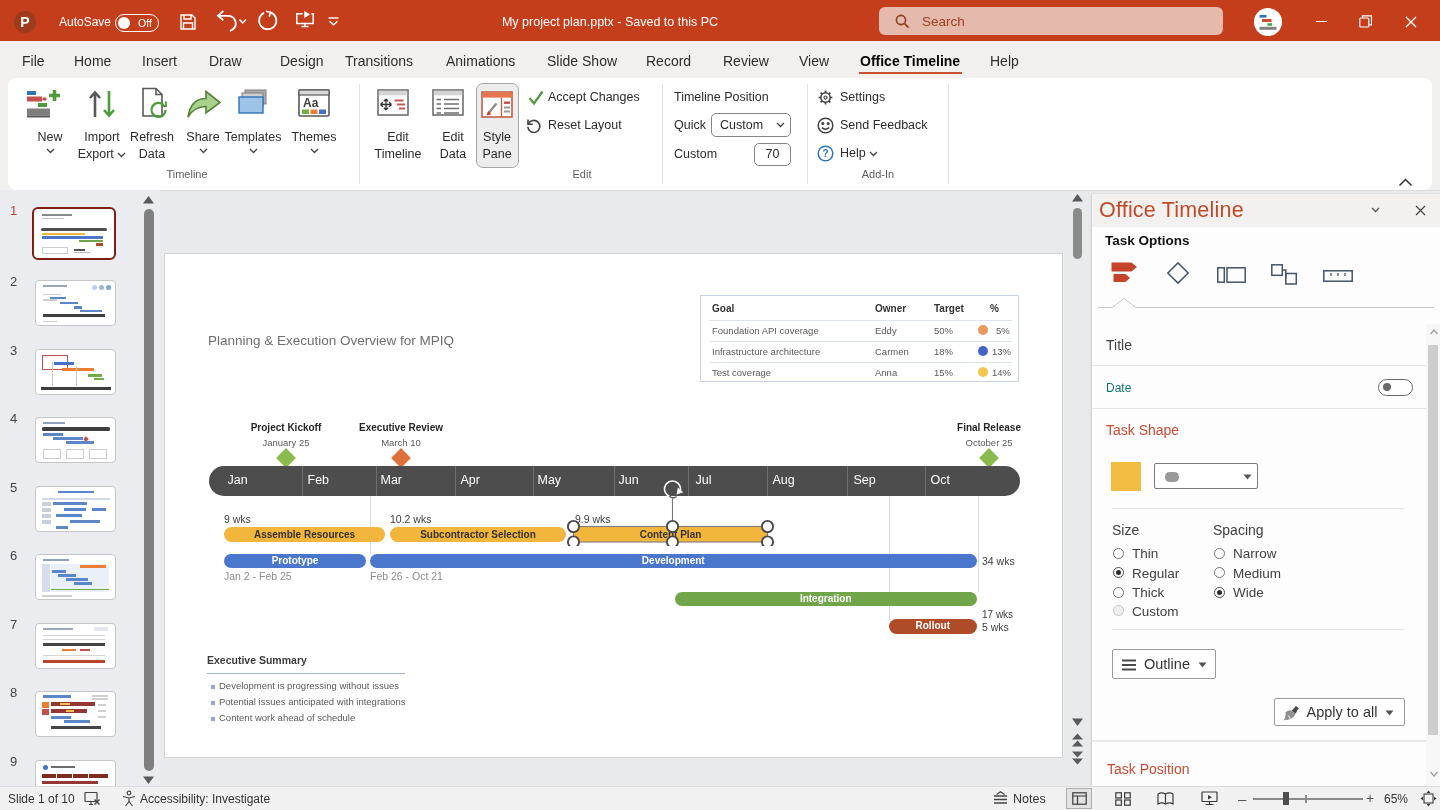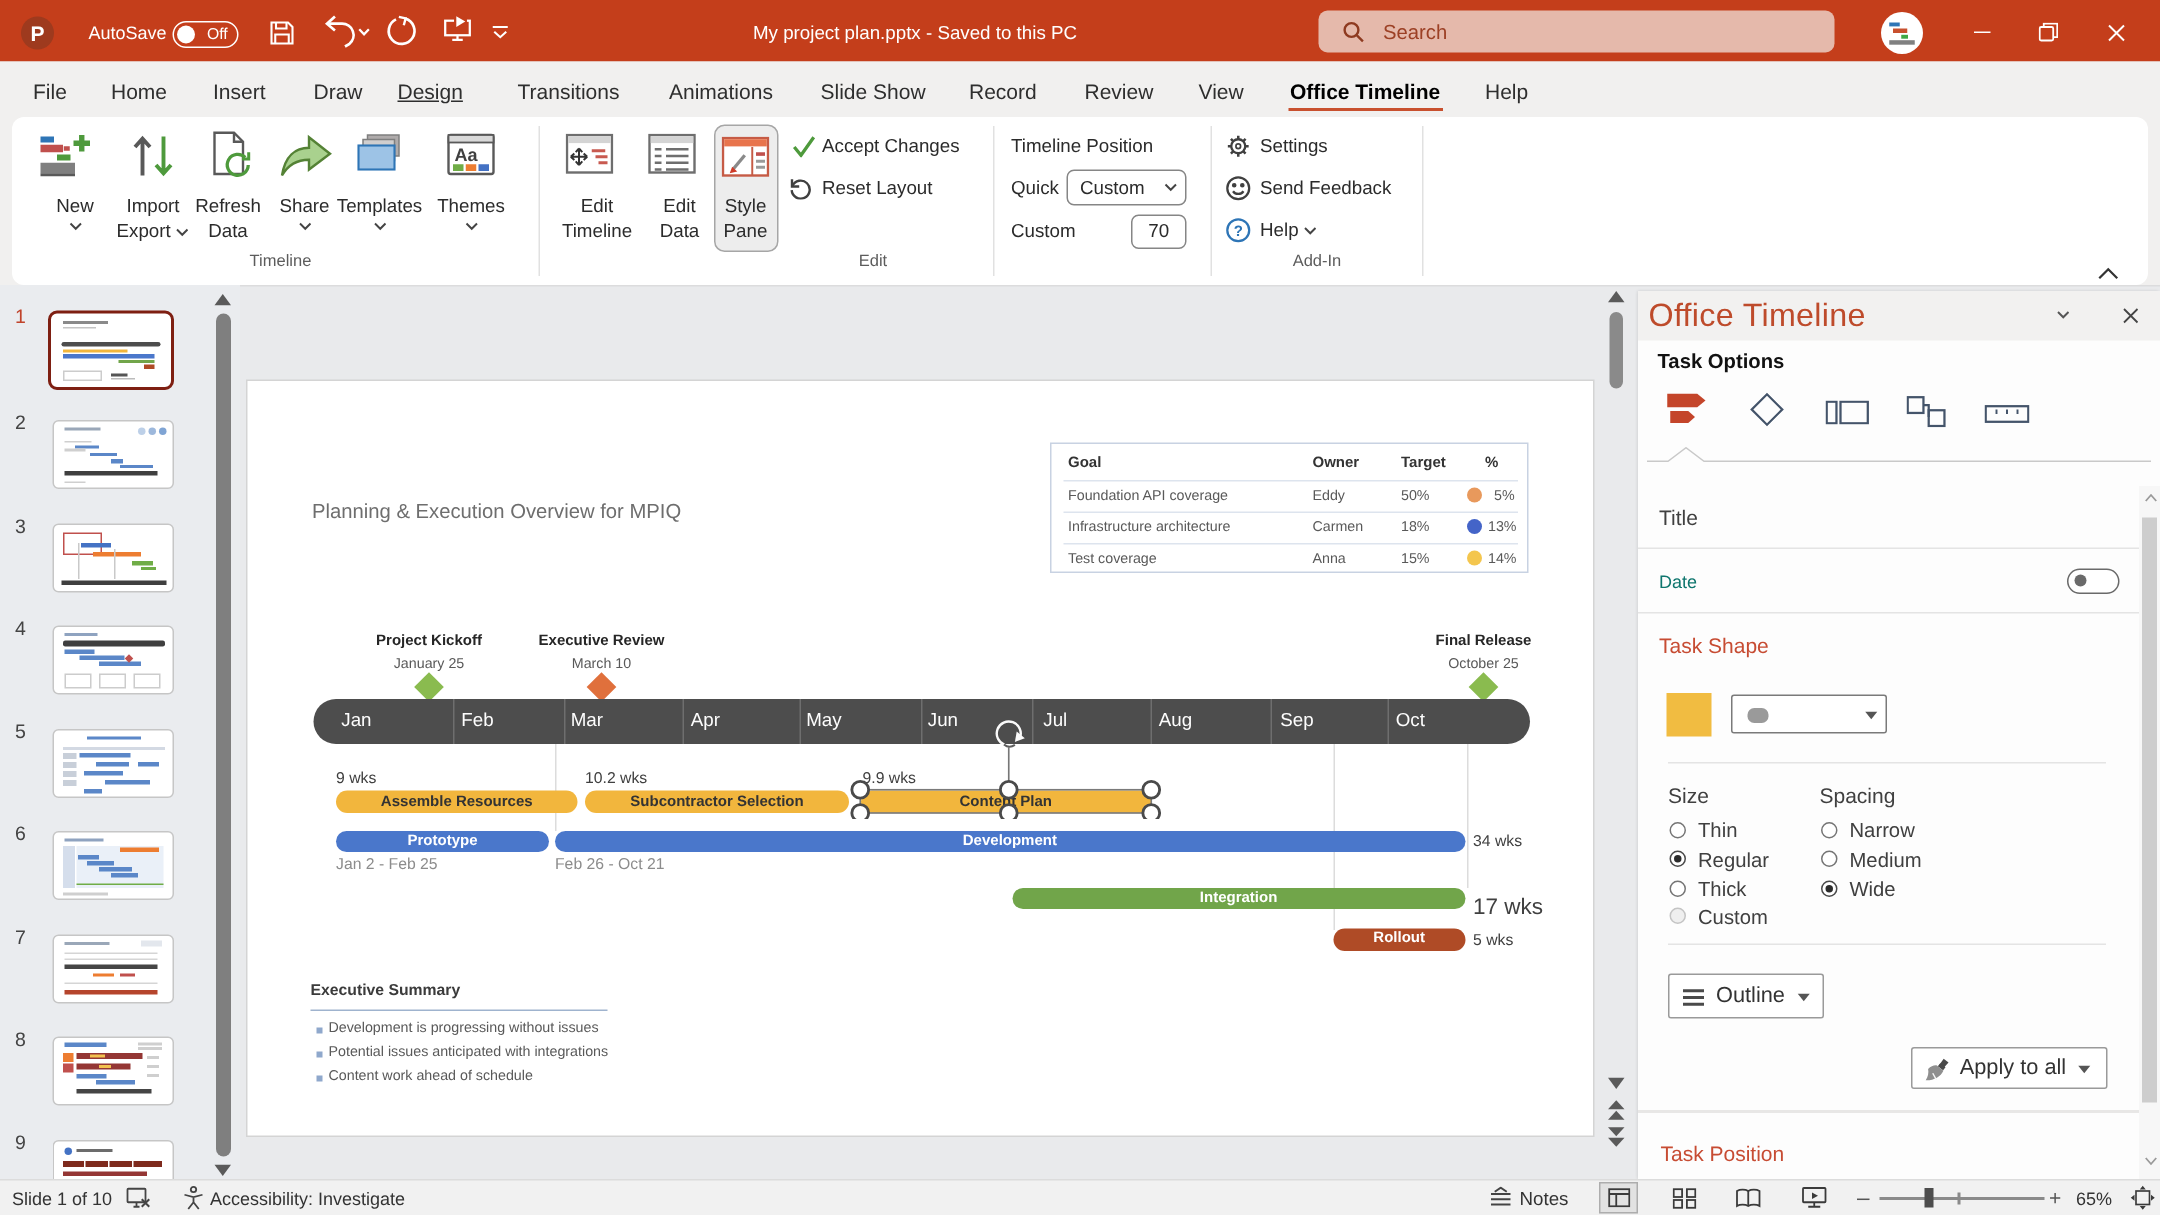--- a/index.html
+++ b/index.html
@@ -96,21 +96,21 @@
   <svg class="abs" style="left:1405px;top:16px" width="12" height="12" viewBox="0 0 12 12" stroke="#fff" stroke-width="1.3">
     <path d="M1 1 l10 10 M11 1 l-10 10"></path>
   </svg>
 </div>
 
 <div id="menubar" class="abs" style="left:0;top:41px;width:1440px;height:37px;background:#F1F0EF;">
   <div class="mi" style="left:22px;">File</div>
   <div class="mi" style="left:74px;">Home</div>
   <div class="mi" style="left:142px;">Insert</div>
   <div class="mi" style="left:209px;">Draw</div>
-  <div class="mi" style="left:265px;text-decoration:underline;">Design</div>
+  <div class="mi" style="left:280px;">Design</div>
   <div class="mi" style="left:345px;">Transitions</div>
   <div class="mi" style="left:446px;">Animations</div>
   <div class="mi" style="left:547px;">Slide Show</div>
   <div class="mi" style="left:646px;">Record</div>
   <div class="mi" style="left:723px;">Review</div>
   <div class="mi" style="left:799px;">View</div>
   <div class="mi" style="left:860px;font-weight:bold;color:#000;">Office Timeline</div>
   <div class="abs" style="left:859px;top:30.5px;width:103px;height:2px;background:#C8502E;"></div>
   <div class="mi" style="left:990px;">Help</div>
 </div>
@@ -474,21 +474,21 @@
   <div class="bar by" style="left:225px;top:273px;width:176px;">Subcontractor Selection</div>
   <div class="bar by sel" style="left:408.5px;top:273px;width:194px;">Content Plan</div>
 
   <div class="bar bb" style="left:59px;top:299.5px;width:142px;">Prototype</div>
   <div class="bar bb" style="left:205px;top:299.5px;width:606.5px;">Development</div>
   <div class="abs" style="left:817px;top:301px;font-size:10.5px;color:#404040;">34 wks</div>
   <div class="abs" style="left:59px;top:316px;font-size:10.5px;color:#8C8C8C;">Jan 2 - Feb 25</div>
   <div class="abs" style="left:205px;top:316px;font-size:10.5px;color:#8C8C8C;">Feb 26 - Oct 21</div>
 
   <div class="bar bg" style="left:510px;top:337.5px;width:301.5px;">Integration</div>
-  <div class="abs" style="left:817px;top:342px;font-size:15px;color:#404040;">17 wks</div>
+  <div class="abs" style="left:817px;top:355px;font-size:10px;color:#404040;">17 wks</div>
 
   <div class="bar br" style="left:724px;top:365px;width:87.5px;">Rollout</div>
   <div class="abs" style="left:817px;top:366.5px;font-size:10.5px;color:#404040;">5 wks</div>
 
   <svg class="abs" style="left:398px;top:226px" width="220" height="66" viewBox="0 0 220 66" fill="none">
     <path d="M106.76 16.52 A 8 8 0 1 1 117.02 11.74" stroke="#FAFAFA" stroke-width="1.6"></path>
     <path d="M114.8 7.6 l5.4 4.6 -6.6 2.4 z" fill="#FAFAFA"></path>
     <path d="M106.3 16.3 Q 109.8 19.2 113.6 16.6" stroke="#5E5E5E" stroke-width="1.4"></path>
     <path d="M109.5 18 v28" stroke="#777" stroke-width="1.1"></path>
     <rect x="10.5" y="46.5" width="194" height="15.5" stroke="#7A7A7A" stroke-width="1.1"></rect>

